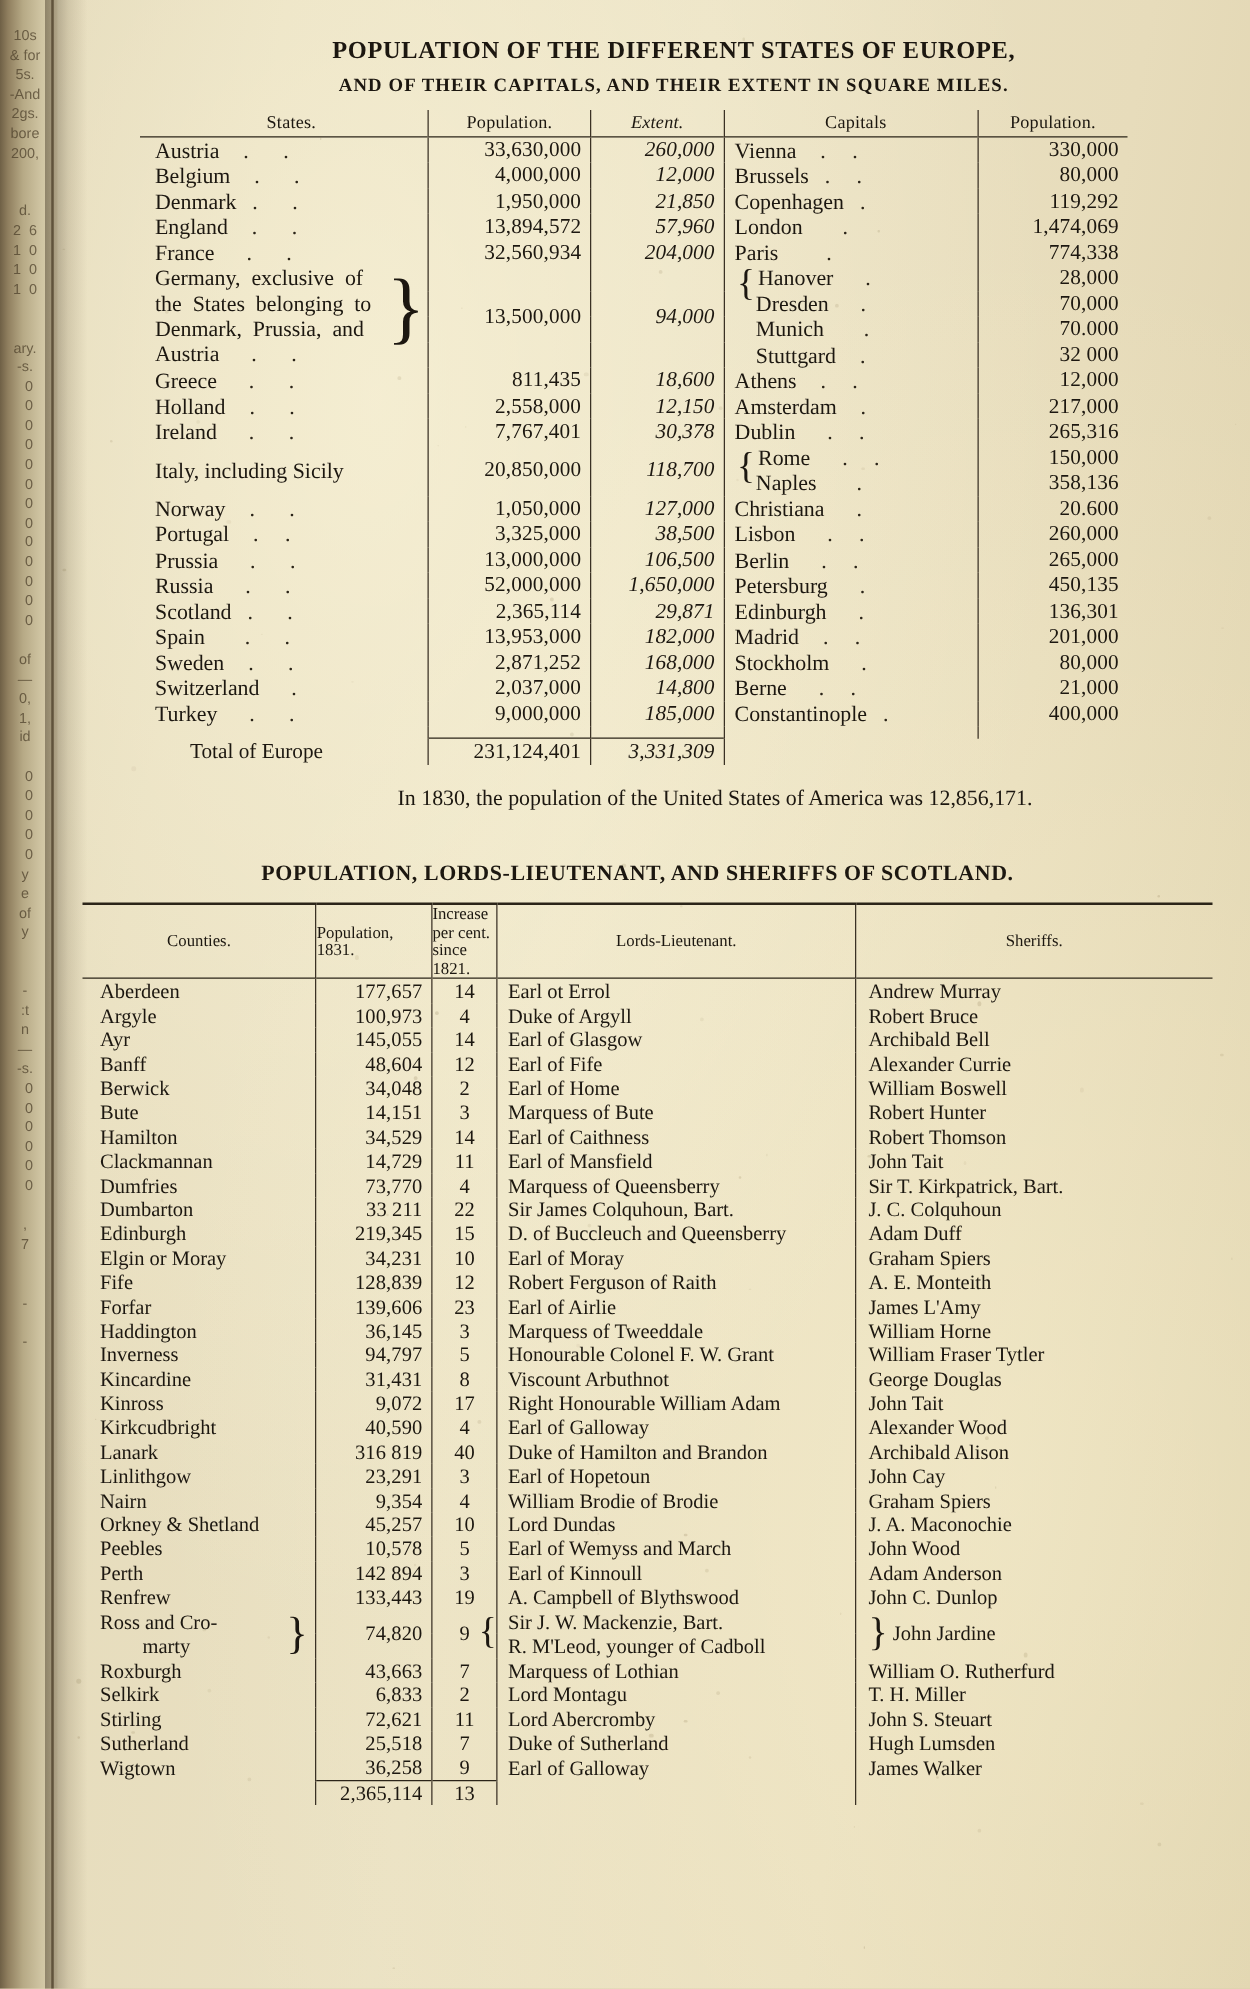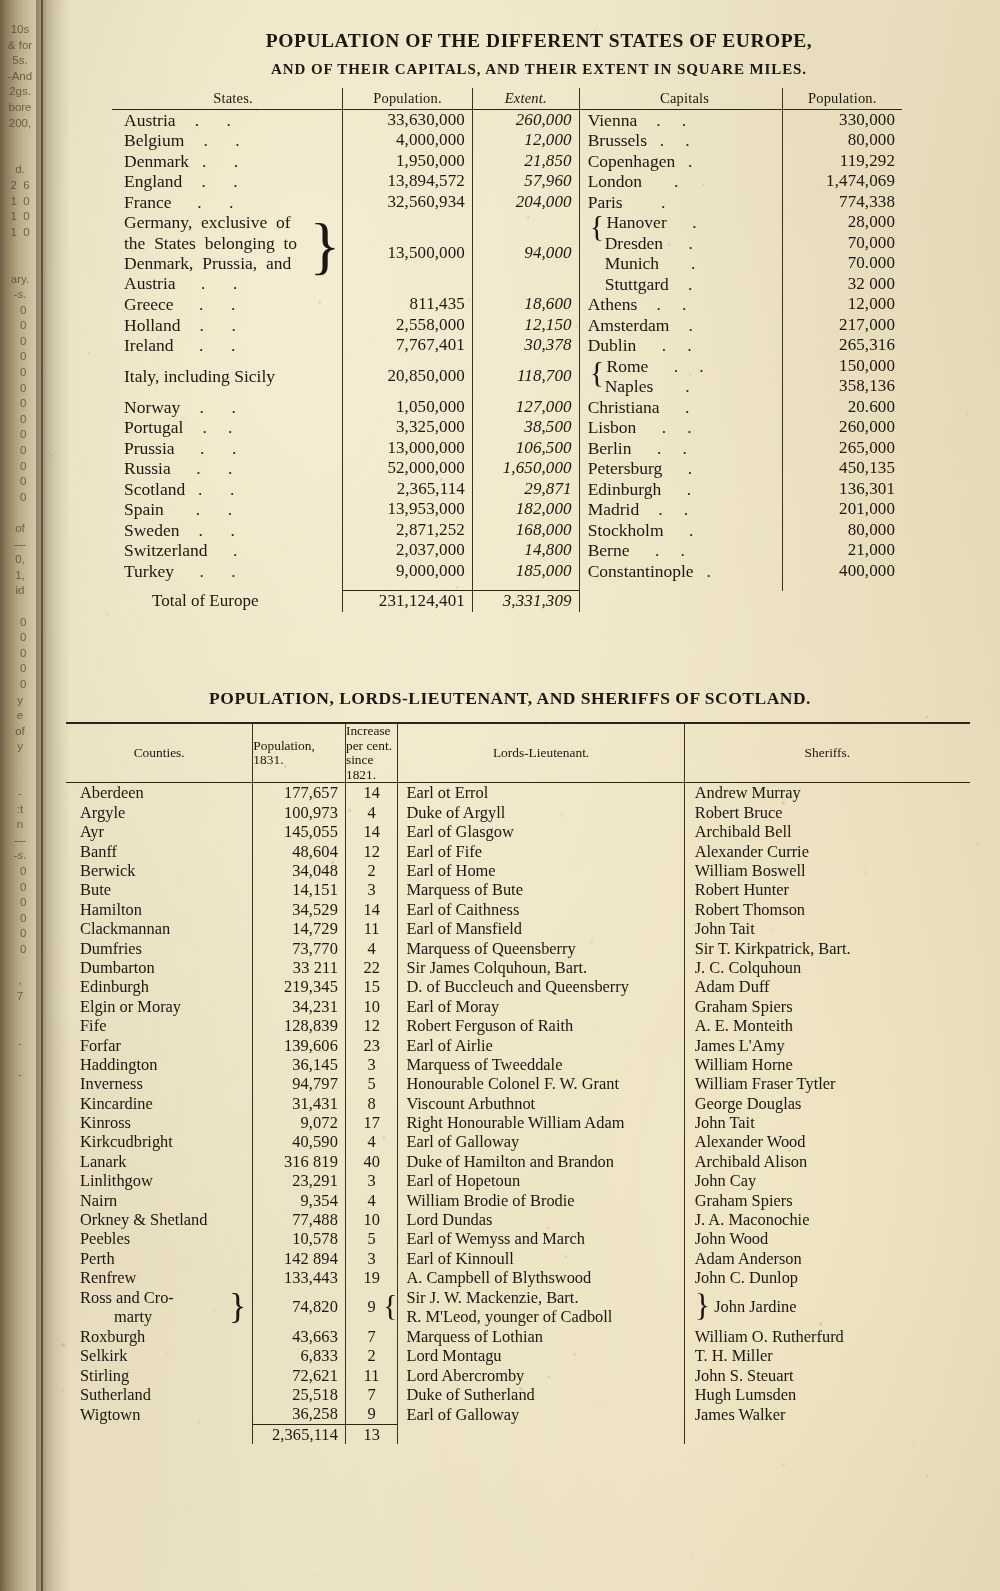--- a/index.html
+++ b/index.html
@@ -495,20 +495,21 @@
       <td class="total-lbl">Total of Europe</td>
       <td class="t1pop vl num rule-thin">231,124,401</td>
       <td class="t1ext vl num rule-thin">3,331,309</td>
       <td class="t1cap vl"></td>
       <td class="t1cpop"></td>
     </tr>
   </tbody>
       </table>
   </div>
 
+  <div class="usline">In 1830, the population of the United States of America was 12,856,171.</div>
 
   <div class="title-s" style="position:absolute;left:0;top:688px;width:880px;">POPULATION, LORDS-LIEUTENANT, AND SHERIFFS OF SCOTLAND.</div>
 
   <div id="t2wrap">
   <table class="doc" id="t2">
     <tbody>
           <tr class="hdr2">
       <td class="c-county rule-top" style="text-align:center;padding-left:0 !important;height:56px">Counties.</td>
       <td class="c-pop vl rule-top">
         <span>Population,</span><br>
@@ -674,21 +675,21 @@
           </tr>
           <tr>
             <td class="c-county">Nairn</td>
             <td class="c-pop vl num">9,354</td>
             <td class="c-inc vl numc">4</td>
             <td class="c-ll vl">William Brodie of Brodie</td>
             <td class="c-sh vl">Graham Spiers</td>
           </tr>
           <tr>
             <td class="c-county">Orkney &amp; Shetland</td>
-            <td class="c-pop vl num">77,488</td>
+            <td class="c-pop vl num">45,257</td>
             <td class="c-inc vl numc">10</td>
             <td class="c-ll vl">Lord Dundas</td>
             <td class="c-sh vl">J. A. Maconochie</td>
           </tr>
           <tr>
             <td class="c-county">Peebles</td>
             <td class="c-pop vl num">10,578</td>
             <td class="c-inc vl numc">5</td>
             <td class="c-ll vl">Earl of Wemyss and March</td>
             <td class="c-sh vl">John Wood</td>

